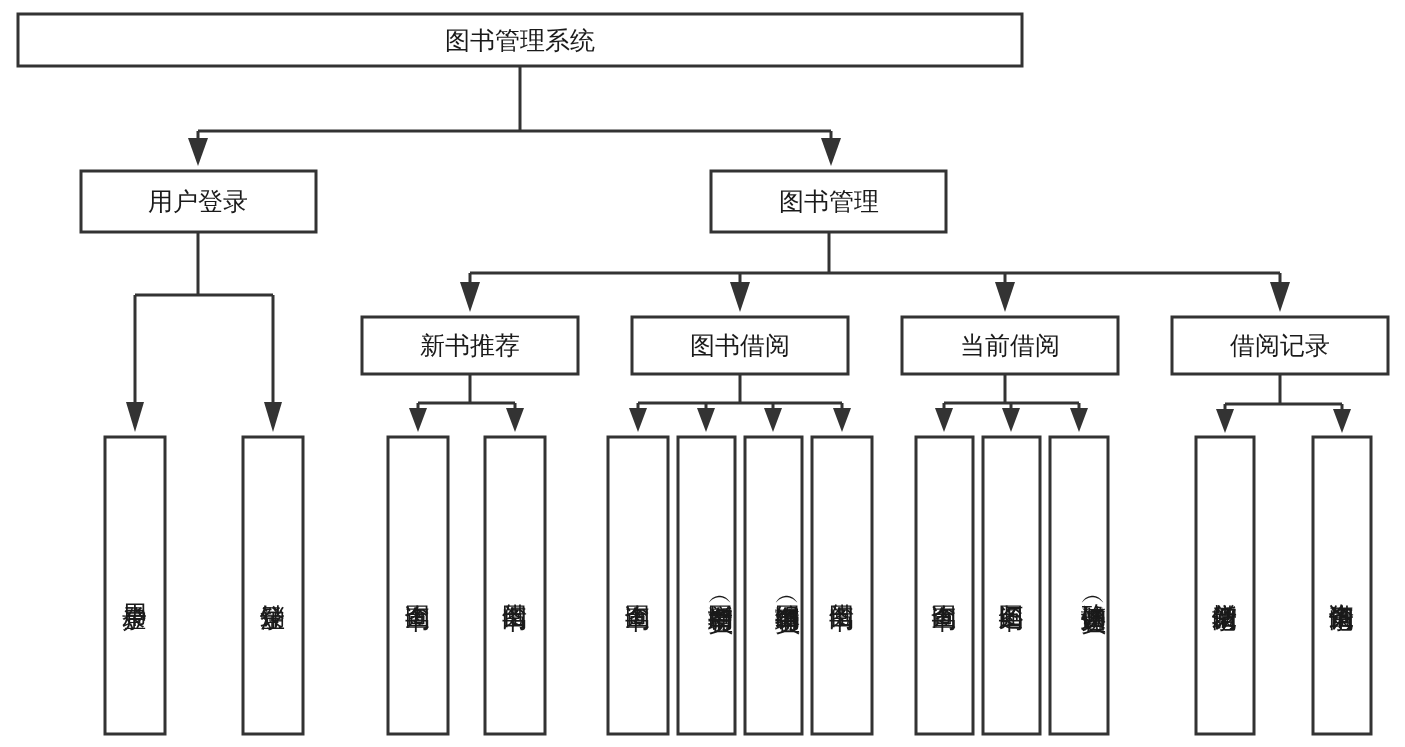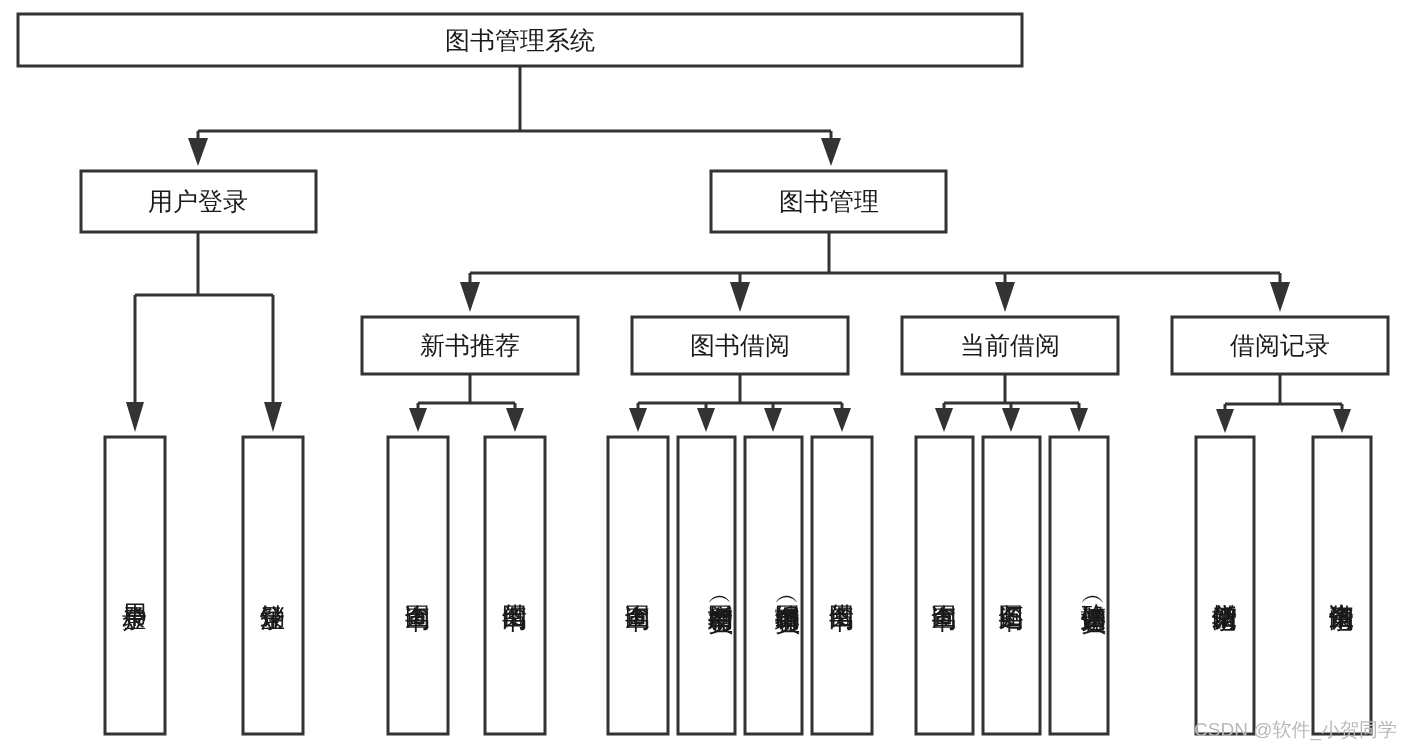--- a/index.html
+++ b/index.html
@@ -246,21 +246,20 @@
     </foreignObject>
     <foreignObject x="1196" y="437" width="58" height="297">
       <div xmlns="http://www.w3.org/1999/xhtml" class="vlabel">新增借阅记录</div>
     </foreignObject>
     <foreignObject x="1313" y="437" width="58" height="297">
       <div xmlns="http://www.w3.org/1999/xhtml" class="vlabel">查询借阅记录</div>
     </foreignObject>
 
   </svg>
 
-  <div class="watermark-text">CSDN @软件_小贺同学</div>
 
 </div>
 
 <style>
   .vlabel {
     width: 100%;
     height: 100%;
     box-sizing: border-box;
     display: flex;
     align-items: center;

